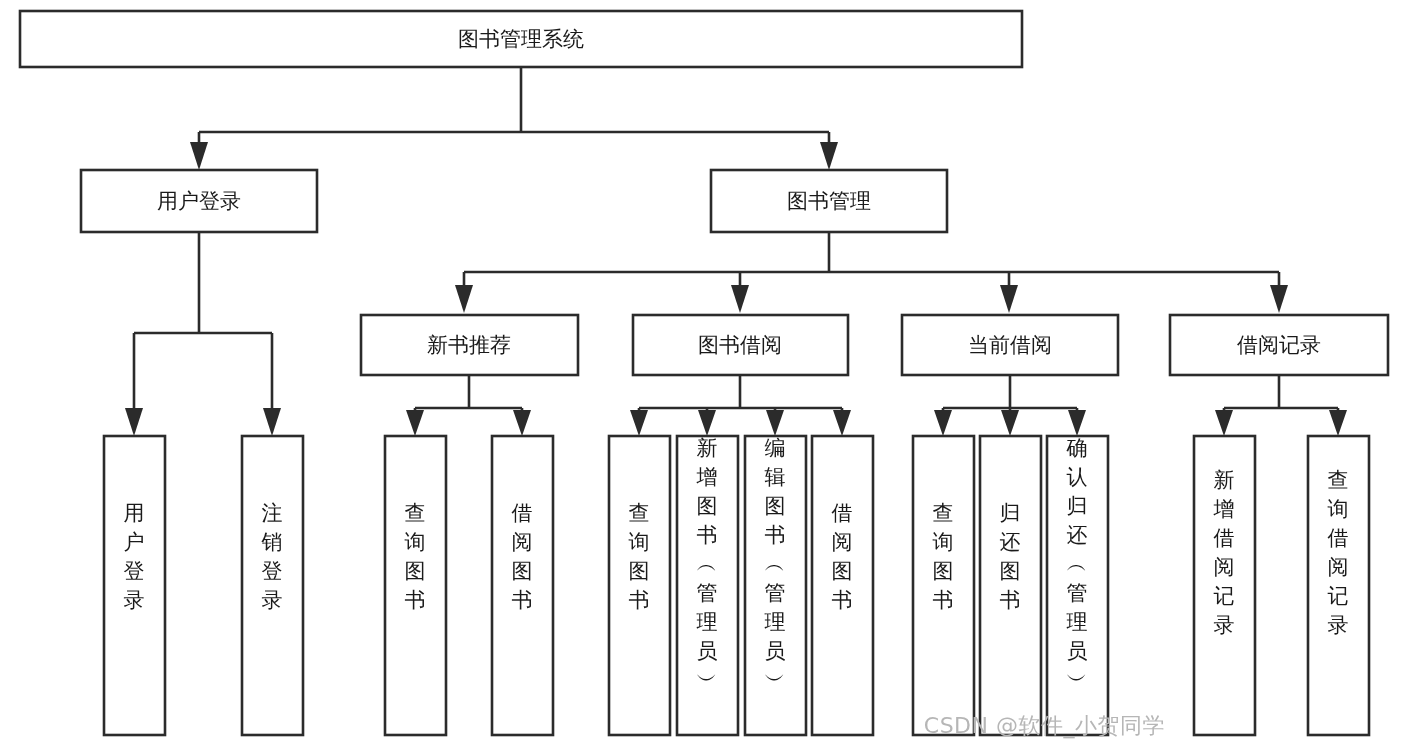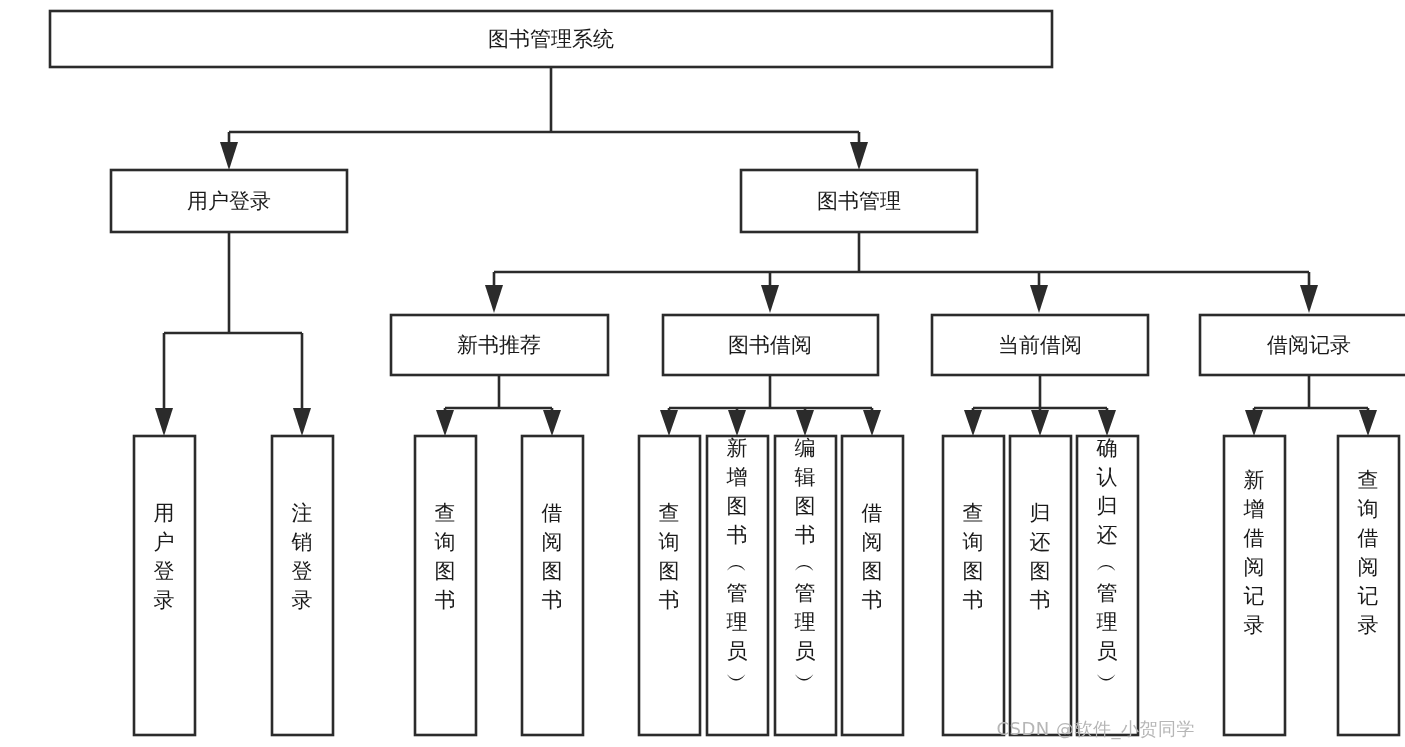--- a/index.html
+++ b/index.html
@@ -11,21 +11,20 @@
     width: 1405px;
     height: 747px;
     font-family: "DejaVu Sans", "Liberation Sans", sans-serif;
     overflow: hidden;
     position: relative;
   }
   #diagram-root {
     position: relative;
     width: 1179px;
     height: 747px;
-    margin-left: 30px;
   }
   svg#tree-svg {
     position: absolute;
     top: 0; left: 0;
     width: 1405px;
     height: 747px;
     display: block;
   }
   .node-box {
     fill: #ffffff;
@@ -53,21 +52,21 @@
     font-family: "DejaVu Sans", "Liberation Sans", sans-serif;
     font-size: 21px;
     fill: #1a1a1a;
     text-anchor: middle;
   }
   .watermark {
     position: absolute;
     right: 14px;
     bottom: 6px;
     font-family: "DejaVu Sans", "Liberation Sans", sans-serif;
-    font-size: 18px;
+    font-size: 22px;
     color: #b6b6b6;
     letter-spacing: 0.5px;
     white-space: nowrap;
     user-select: none;
   }
 </style>
 </head>
 <body>
 
 <div id="diagram-root">

